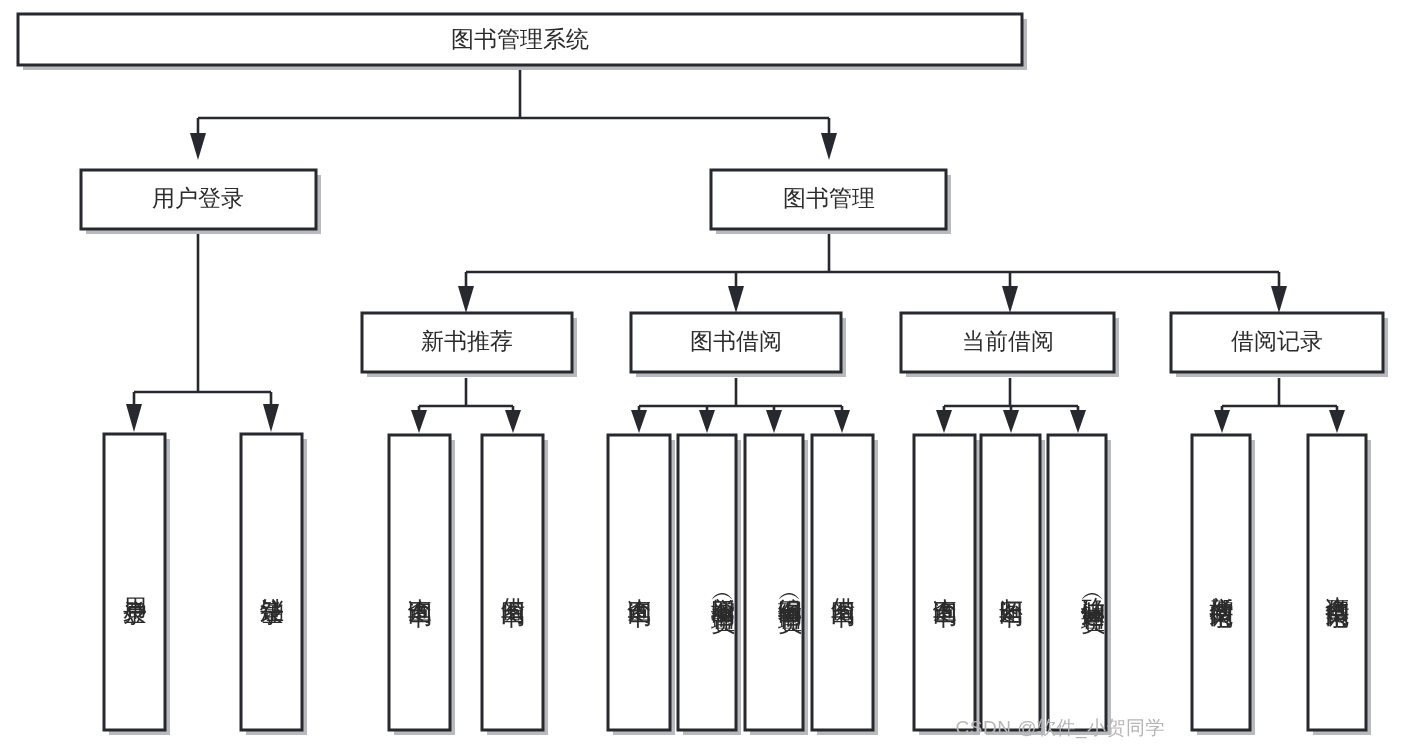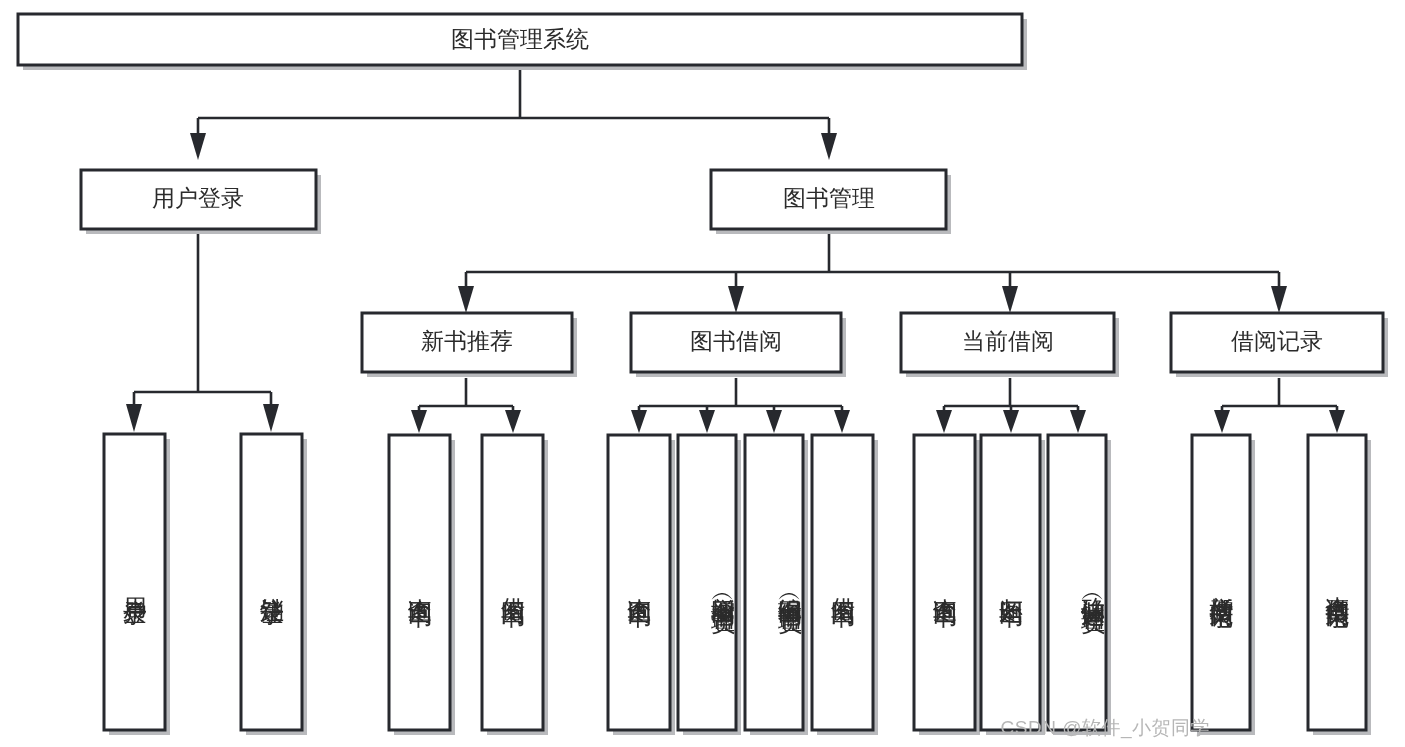--- a/index.html
+++ b/index.html
@@ -11,21 +11,20 @@
     width: 1405px;
     height: 747px;
     font-family: "Liberation Sans", "DejaVu Sans", sans-serif;
     overflow: hidden;
     position: relative;
   }
   #diagram-root {
     position: relative;
     width: 1189px;
     height: 747px;
-    padding-left: 30px;
   }
   svg.diagram-canvas {
     position: absolute;
     top: 0;
     left: 0;
     width: 1405px;
     height: 747px;
     display: block;
   }
   .node-box {
@@ -71,21 +70,21 @@
     text-orientation: upright;
     letter-spacing: 2px;
     display: flex;
     align-items: center;
     justify-content: center;
     white-space: nowrap;
     pointer-events: none;
   }
   .watermark {
     position: absolute;
-    right: 9px;
+    right: 24px;
     bottom: 6px;
     font-family: "Liberation Sans", "DejaVu Sans", sans-serif;
     font-size: 19px;
     color: #b6b6b6;
     letter-spacing: 0.5px;
     user-select: none;
   }
 </style>
 </head>
 <body>

